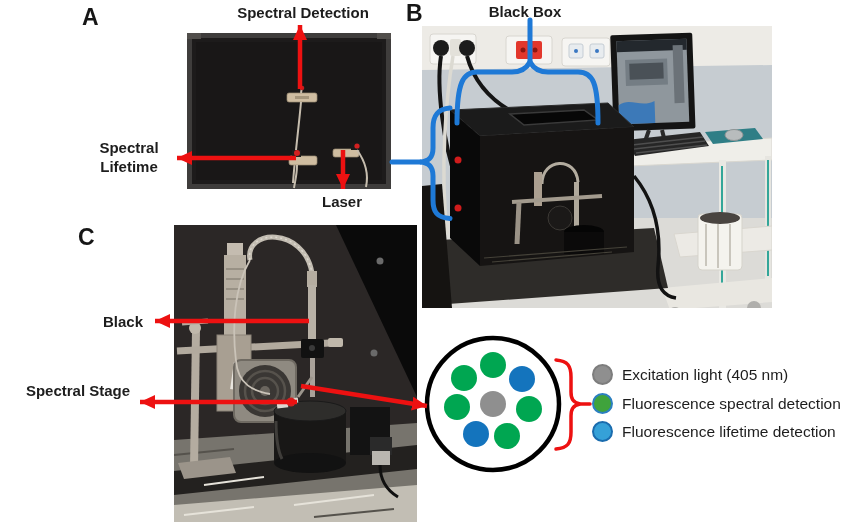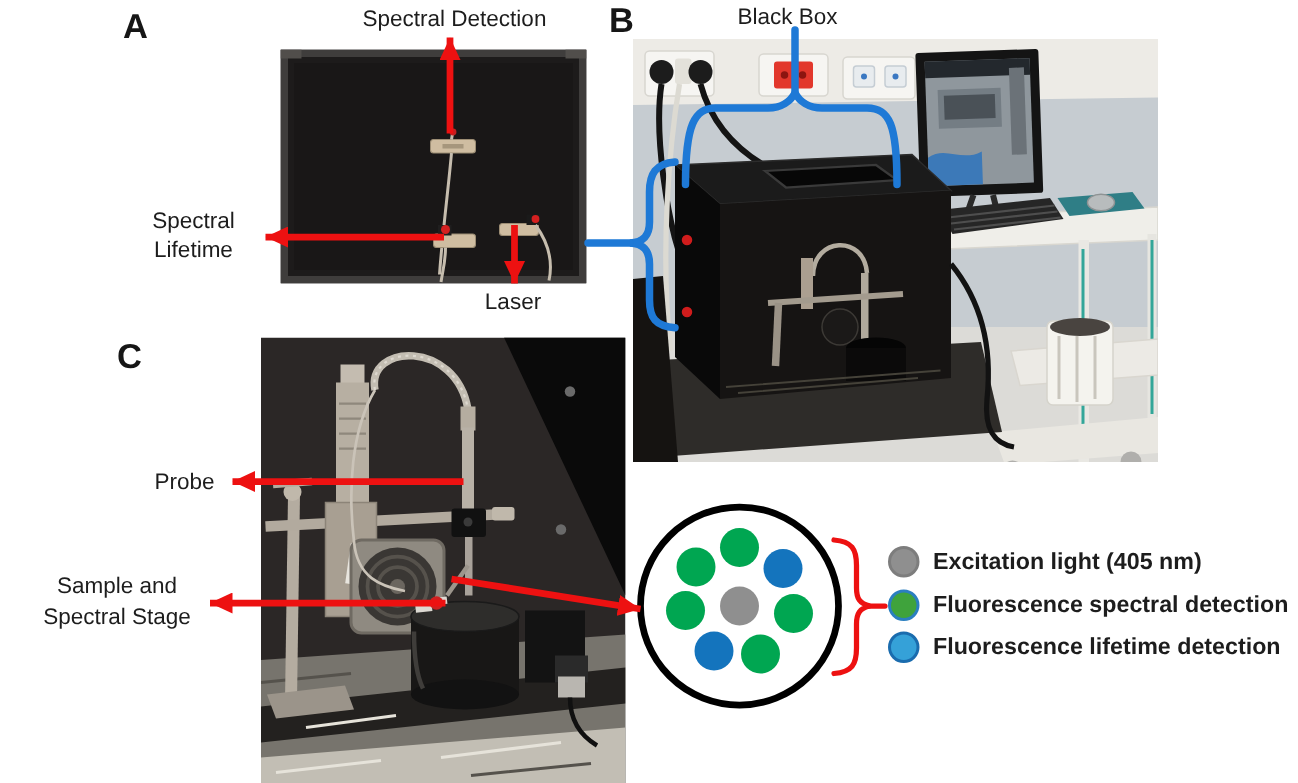--- a/index.html
+++ b/index.html
@@ -1,28 +1,28 @@
 <!DOCTYPE html>
 <html style="--arrow-red: #ed1111; --brace-blue: #1e79d6;"><head>
 <meta charset="utf-8">
 <style>
   html,body{margin:0;padding:0;background:#ffffff;}
   #canvas{position:relative;width:865px;height:522px;background:#fff;overflow:hidden;
           font-family:"Liberation Sans",sans-serif;}
   .photo{position:absolute;}
-  .label{position:absolute;font-weight:400;color:#1d1d1d;text-align:center;
+  .label{position:absolute;font-weight:700;color:#1d1d1d;text-align:center;
          font-size:15px;line-height:19px;white-space:nowrap;}
   .panel-letter{position:absolute;font-weight:700;color:#161616;font-size:23px;}
   #overlay{position:absolute;left:0;top:0;pointer-events:none;}
   .brace{stroke:var(--brace-blue);stroke-width:5;fill:none;stroke-linecap:round;}
   .redbrace{stroke:var(--arrow-red);stroke-width:3.5;fill:none;stroke-linecap:round;}
   .arrow{stroke:var(--arrow-red);stroke-width:4.5;}
   .legend-row{position:absolute;display:flex;align-items:center;}
   .legend-swatch{width:21px;height:21px;border-radius:50%;flex:0 0 auto;box-sizing:border-box;}
-  .legend-text{margin-left:9px;font-weight:700;font-size:15.5px;color:#1d1d1d;white-space:nowrap;}
+  .legend-text{margin-left:9px;font-weight:400;font-size:15.5px;color:#1d1d1d;white-space:nowrap;}
 </style>
 </head>
 <body>
 
 <div id="canvas">
 
   <svg class="photo" style="left:187px;top:33px" width="204" height="156" viewBox="0 0 204 156">
     <rect x="0" y="0" width="204" height="156" fill="#1d1b1b"></rect>
     <rect x="2.5" y="2.5" width="199" height="151" fill="none" stroke="#3f3d3c" stroke-width="5"></rect>
     <rect x="9" y="9" width="186" height="138" fill="#191717"></rect>
@@ -197,23 +197,22 @@
   <div class="panel-letter" style="left:406px;top:0px">B</div>
   <div class="panel-letter" style="left:78px;top:224px">C</div>
 
   <div class="label" style="left:229px;top:3px;width:148px">Spectral Detection</div>
   <div class="label" style="left:88px;top:138px;width:82px">
     <div>Spectral</div>
     <div>Lifetime</div>
   </div>
   <div class="label" style="left:317px;top:192px;width:50px">Laser</div>
   <div class="label" style="left:485px;top:2px;width:80px">Black Box</div>
-  <div class="label" style="left:94px;top:312px;width:58px">Probe</div>
+  <div class="label" style="left:94px;top:312px;width:58px">Black</div>
   <div class="label" style="left:11px;top:380px;width:134px;line-height:21px">
-    <div>Sample and</div>
     <div>Spectral Stage</div>
   </div>
 
   <div id="legend">
       <div class="legend-row" style="left: 592px; top: 364px;">
         <span class="legend-swatch" style="background: rgb(143, 143, 143); border: 2px solid rgb(125, 125, 125);"></span>
         <span class="legend-text">Excitation light (405 nm)</span>
       </div>
       <div class="legend-row" style="left: 592px; top: 393px;">
         <span class="legend-swatch" style="background: rgb(63, 163, 60); border: 2px solid rgb(43, 127, 192);"></span>

